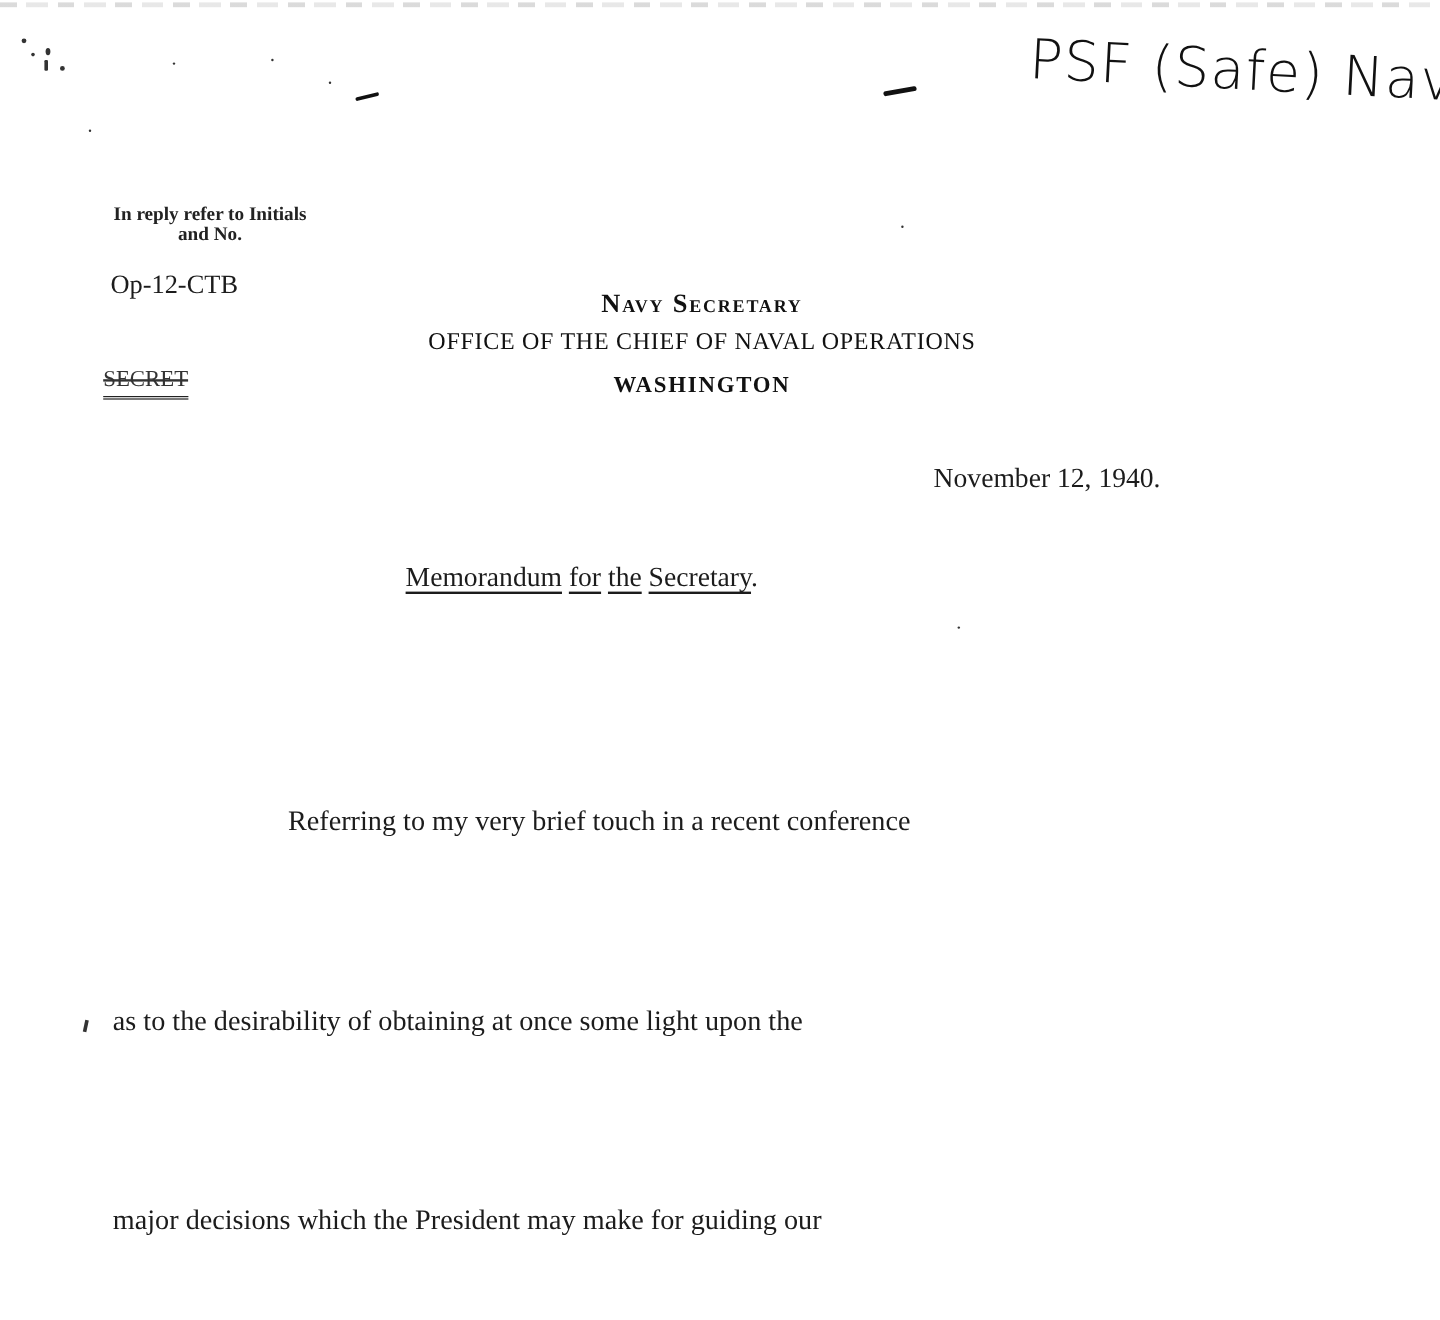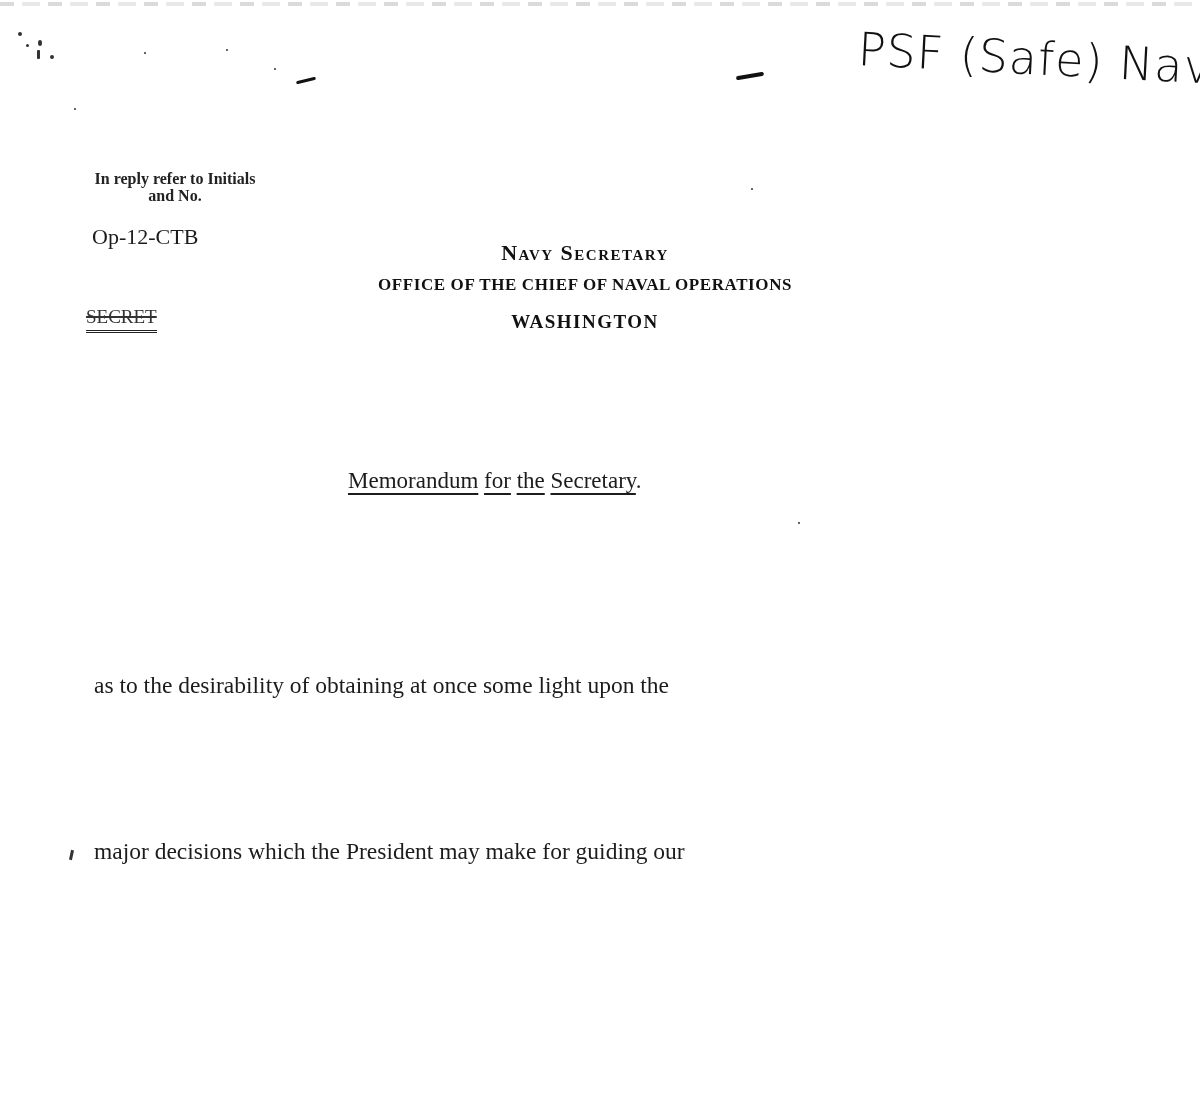--- a/index.html
+++ b/index.html
@@ -96,40 +96,40 @@
       color: #111;
     }
     .lh-dept {
       font-size: 22px;
       font-weight: bold;
       font-variant: small-caps;
       letter-spacing: 1.5px;
       line-height: 30px;
     }
     .lh-office {
-      font-size: 17px;
-      font-weight: bold;
+      font-size: 20px;
+      font-weight: normal;
       letter-spacing: 0.6px;
       line-height: 34px;
     }
     .lh-city {
       font-size: 19px;
       font-weight: bold;
       letter-spacing: 1.5px;
       line-height: 40px;
     }
     .date {
       position: absolute;
       left: 778px;
       top: 386px;
       font-size: 23px;
     }
     .memo-title {
       position: absolute;
-      left: 348px;
+      left: 338px;
       top: 468px;
       font-size: 23px;
     }
     .memo-title .ul {
       text-decoration: underline;
       text-decoration-thickness: 2px;
       text-underline-offset: 5px;
     }
     .body-text {
       position: absolute;
@@ -190,24 +190,26 @@
   <div class="typed ref-number">Op-12-CTB</div>
 
   <div class="typed classification">SECRET</div>
 
   <div class="letterhead">
     <div class="lh-dept">Navy Secretary</div>
     <div class="lh-office">OFFICE OF THE CHIEF OF NAVAL OPERATIONS</div>
     <div class="lh-city">WASHINGTON</div>
   </div>
 
+  <div class="typed date">November 12, 1940.</div>
 
   <div class="typed memo-title"><span class="ul">Memorandum</span> <span class="ul">for</span> <span class="ul">the</span> <span class="ul">Secretary</span><span>.</span></div>
 
   <div class="typed body-text">
+    <span class="body-line"><span class="indent"></span><span>Referring to my very brief touch in a recent conference</span></span>
     <span class="body-line">as to the desirability of obtaining at once some light upon the</span>
     <span class="body-line">major decisions which the President may make for guiding our</span>
     
     
     
     
     
     
     
   </div>

